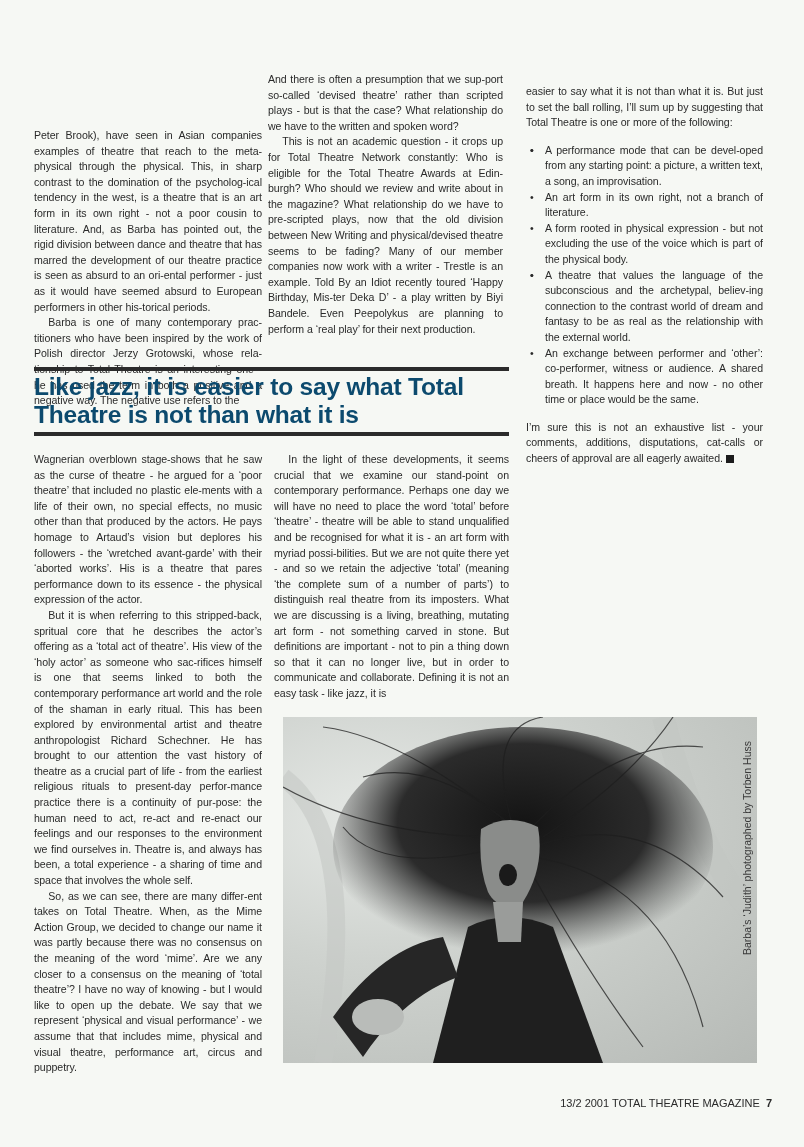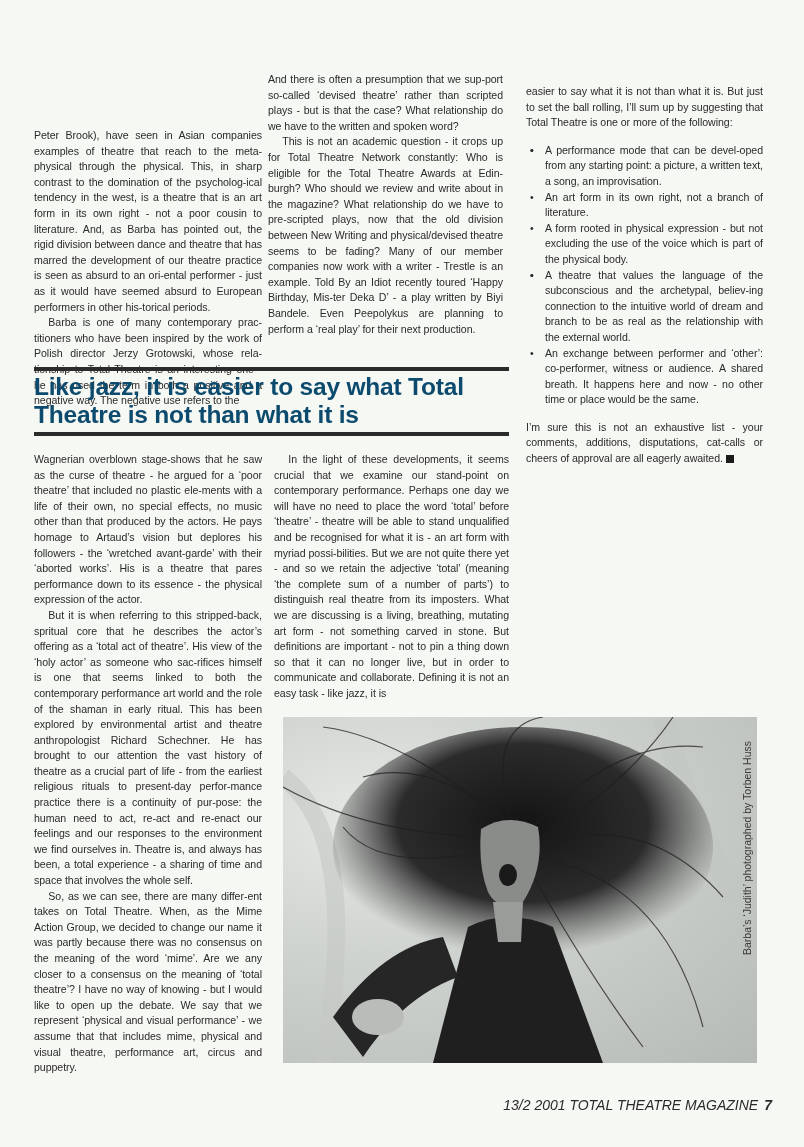--- a/index.html
+++ b/index.html
@@ -61,21 +61,21 @@
   #photo-credit {
     position: absolute;
     left: 741px; top: 955px;
     transform-origin: 0 0;
     transform: rotate(-90deg);
     font-size: 10.5px; white-space: nowrap; color: #3a3a3a;
   }
 
   #footer {
     position: absolute; right: 32px; top: 1097px;
-    font-size: 14px; color: #2a2a2a; white-space: nowrap; font-style: italic;
+    font-size: 11px; color: #2a2a2a; white-space: nowrap;
   }
   #footer .pg { font-weight: bold; margin-left: 6px; }
 </style>
 </head>
 <body>
 
 <div class="col" id="col1-top">
   <p>Peter Brook), have seen in Asian companies examples of theatre that reach to the meta-physical through the physical. This, in sharp contrast to the domination of the psycholog-ical tendency in the west, is a theatre that is an art form in its own right - not a poor cousin to literature. And, as Barba has pointed out, the rigid division between dance and theatre that has marred the development of our theatre practice is seen as absurd to an ori-ental performer - just as it would have seemed absurd to European performers in other his-torical periods.</p>
   <p class="indent">Barba is one of many contemporary prac-titioners who have been inspired by the work of Polish director Jerzy Grotowski, whose rela-tionship to Total Theatre is an interesting one - he has used the term in both a positive and a negative way. The negative use refers to the</p>
 </div>
@@ -100,21 +100,21 @@
 </div>
 
 <div class="col" id="col3">
   <p>easier to say what it is not than what it is. But just to set the ball rolling, I’ll sum up by suggesting that Total Theatre is one or more of the following:</p>
   <ul class="bullets">
     <li><span class="dot">•</span></li>
     <li><span class="dot">•</span><span>A performance mode that can be devel-oped from any starting point: a picture, a written text, a song, an improvisation.</span></li>
     <li><span class="dot">•</span><span>An art form in its own right, not a branch of literature.</span></li>
     <li><span class="dot">•</span><span>A form rooted in physical expression - but not excluding the use of the voice which is part of the physical body.</span></li>
     <li><span class="dot">•</span></li>
-    <li><span class="dot">•</span><span>A theatre that values the language of the subconscious and the archetypal, believ-ing connection to the intuitive world of dream and branch to be as real as the relationship with the external world.</span></li>
+    <li><span class="dot">•</span><span>A theatre that values the language of the subconscious and the archetypal, believ-ing connection to the contrast world of dream and fantasy to be as real as the relationship with the external world.</span></li>
     <li><span class="dot">•</span><span>An exchange between performer and ‘other’: co-performer, witness or audience. A shared breath. It happens here and now - no other time or place would be the same.</span></li>
   </ul>
   <p class="after-list"><span>I’m sure this is not an exhaustive list - your comments, additions, disputations, cat-calls or cheers of approval are all eagerly awaited.</span><span class="endmark"></span></p>
 </div>
 
 <div id="photo">
   <svg width="474" height="346" viewBox="0 0 474 346">
     <defs>
       <radialGradient id="hairG" cx="50%" cy="40%" r="55%">
         <stop offset="0%" stop-color="#141414"></stop>

